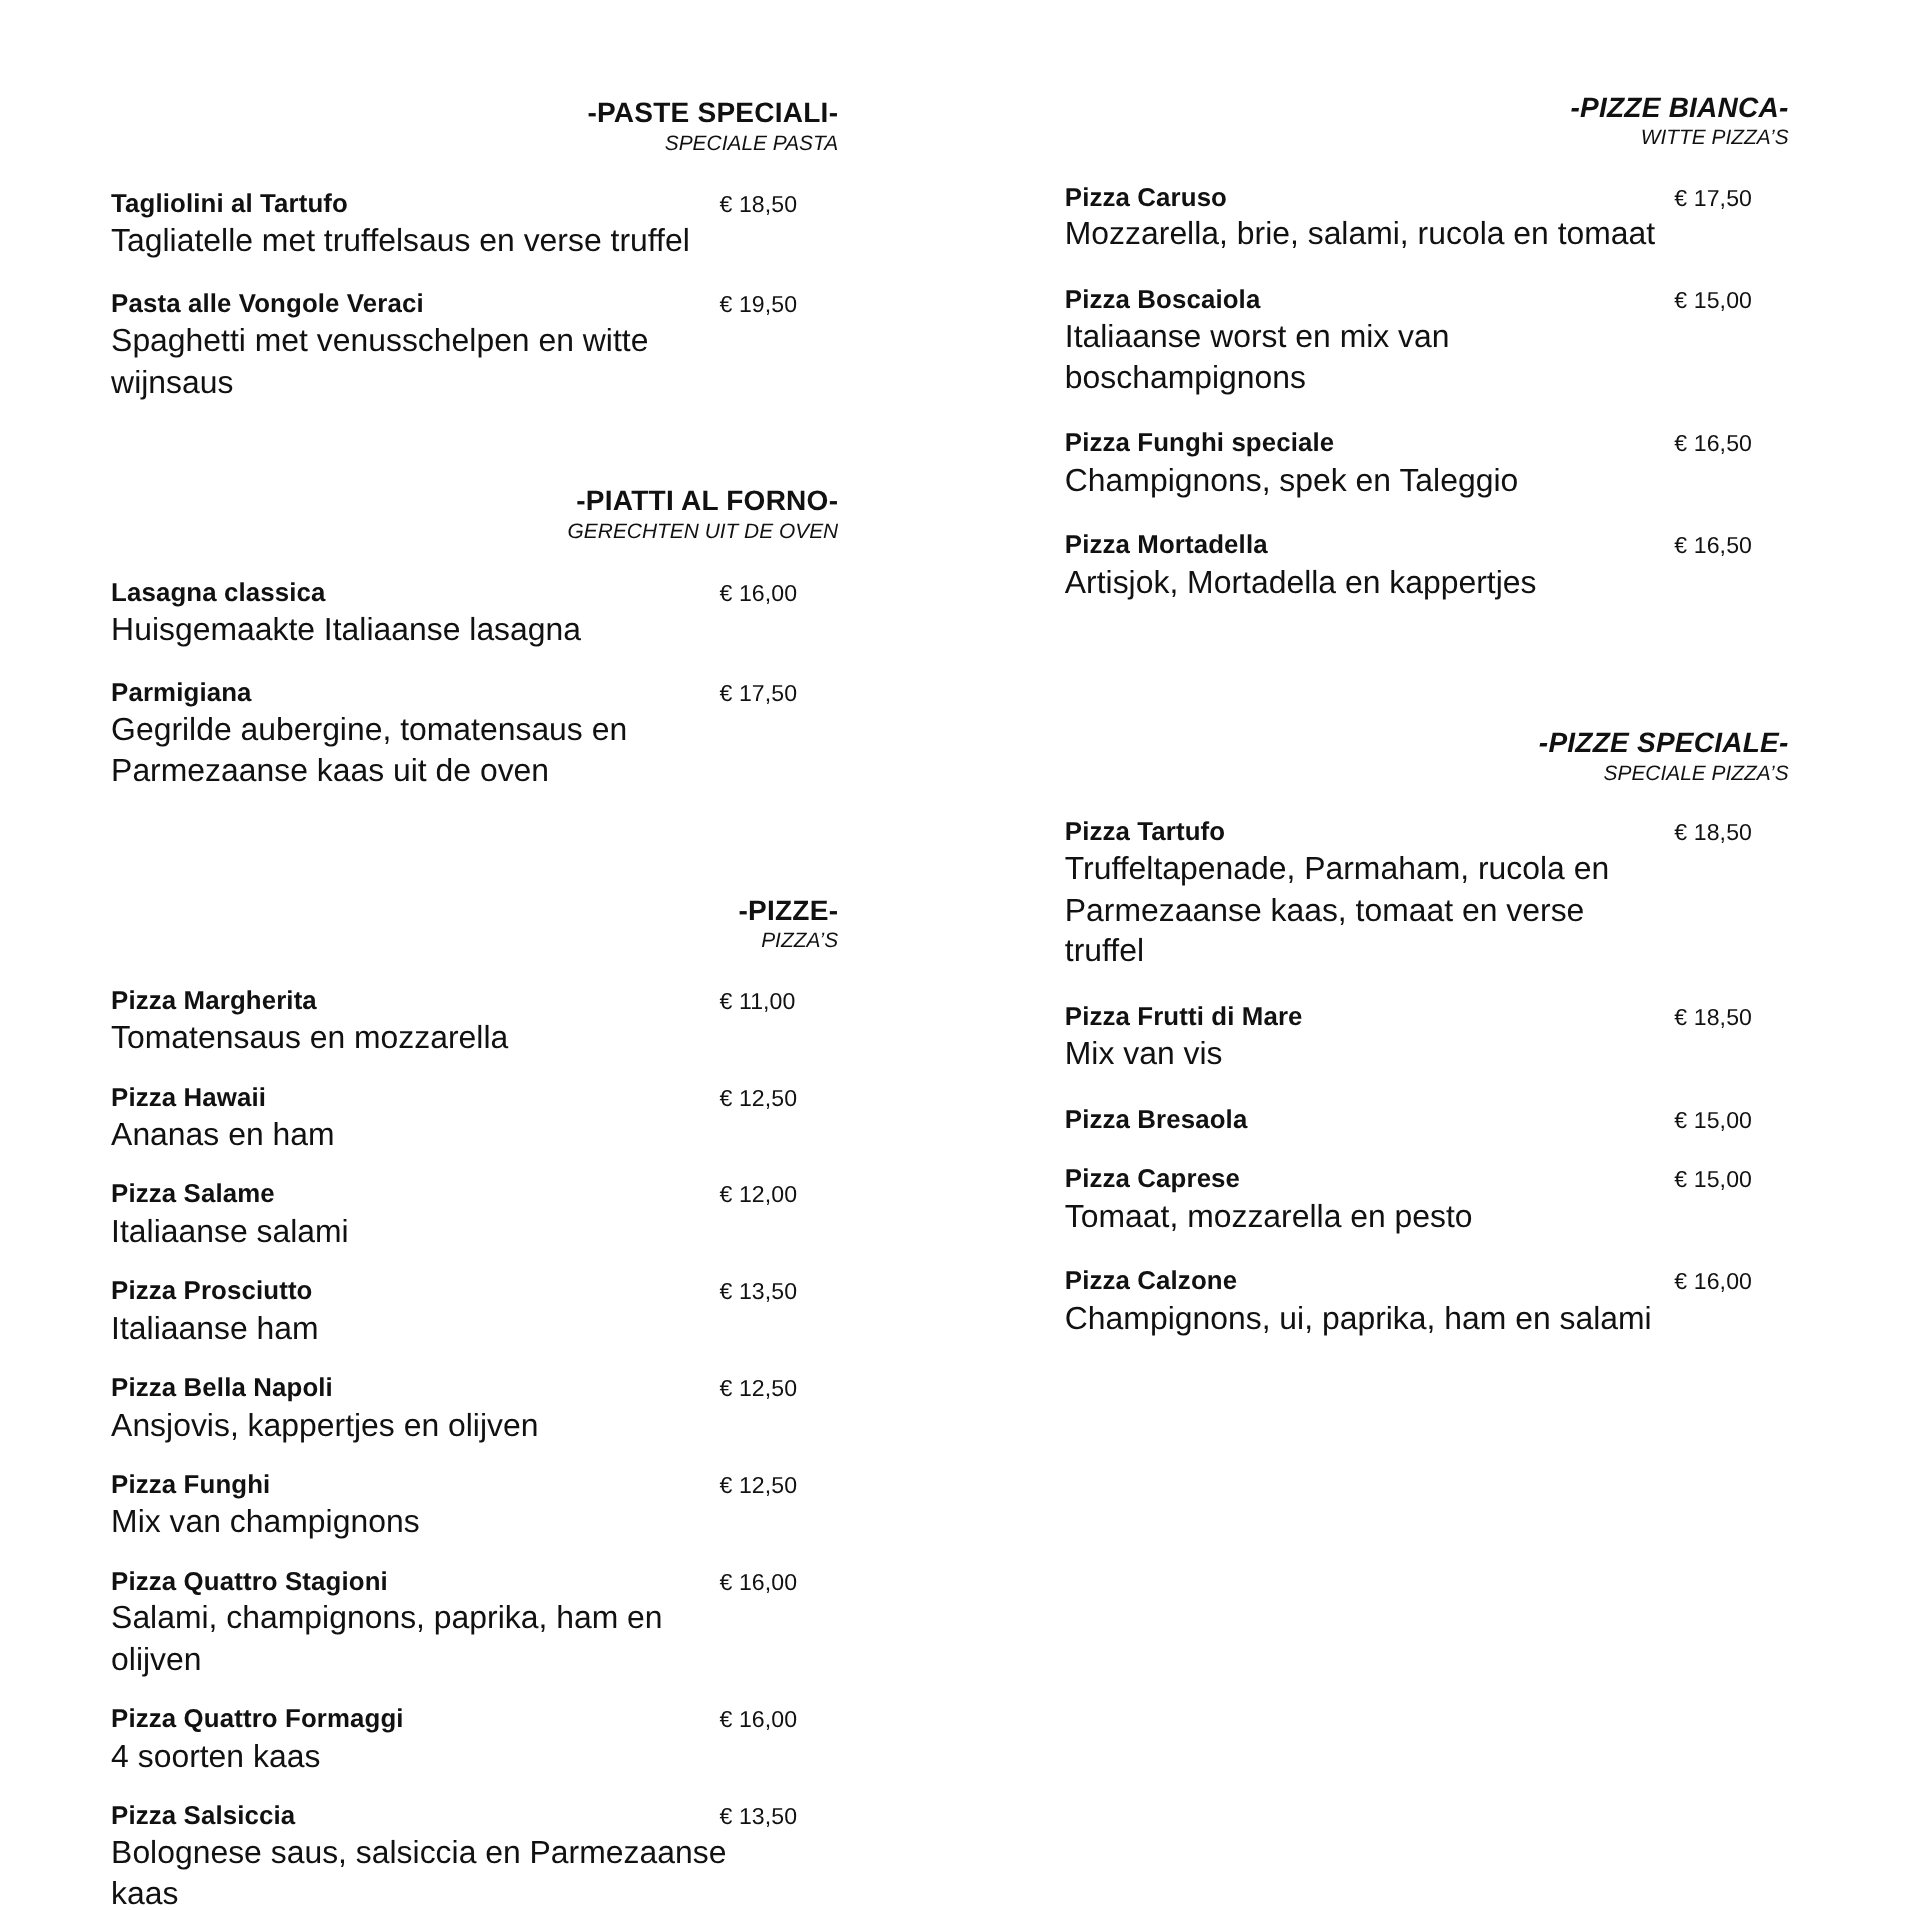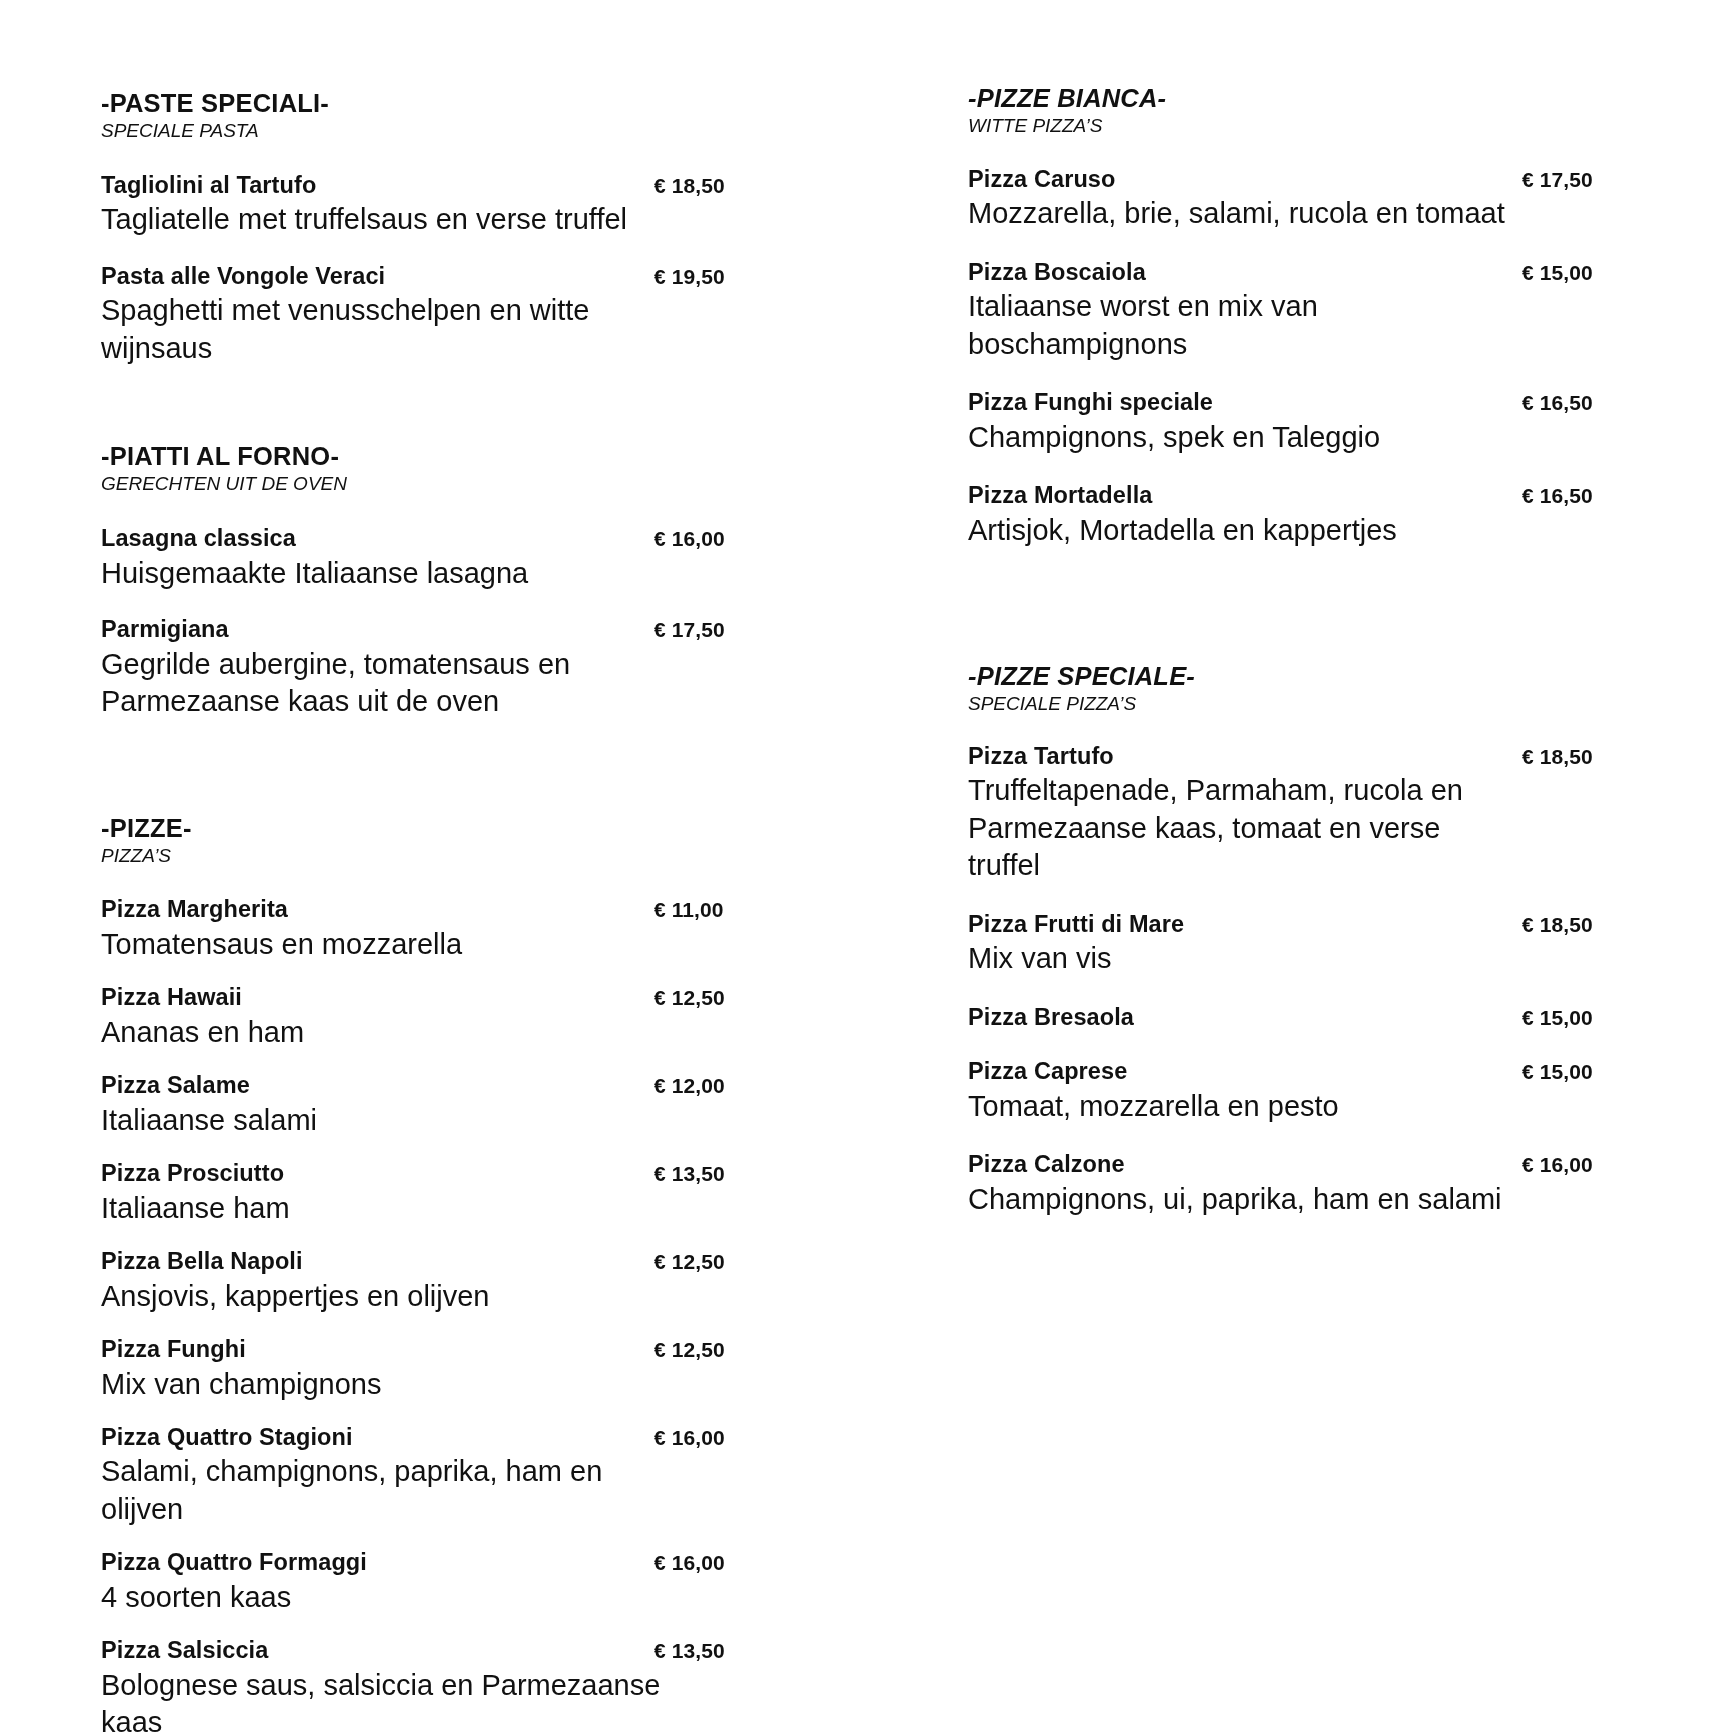--- a/index.html
+++ b/index.html
@@ -30,21 +30,21 @@
     padding: 0 105px 0 101px;
   }
   .column-right {
     width: 867px;
     padding: 0 108px 0 101px;
   }
   .section {
     margin: 0;
   }
   .section-head {
-    text-align: left;
+    text-align: right;
     margin: 0 auto;
   }
   .section-title {
     font-weight: bold;
     font-size: 25.5px;
     letter-spacing: 0.2px;
     line-height: 1.22;
     margin: 0;
     white-space: nowrap;
   }
@@ -72,21 +72,21 @@
     align-items: baseline;
     justify-content: space-between;
   }
   .item-name {
     font-weight: bold;
     font-size: 23.5px;
     line-height: 1.3;
     letter-spacing: 0.1px;
   }
   .item-price {
-    font-weight: bold;
+    font-weight: normal;
     font-size: 21px;
     line-height: 1.3;
     white-space: pre;
     letter-spacing: 0.1px;
     padding-left: 18px;
     flex: 0 0 auto;
     text-align: left;
     min-width: 108px;
   }
   .item-desc {

